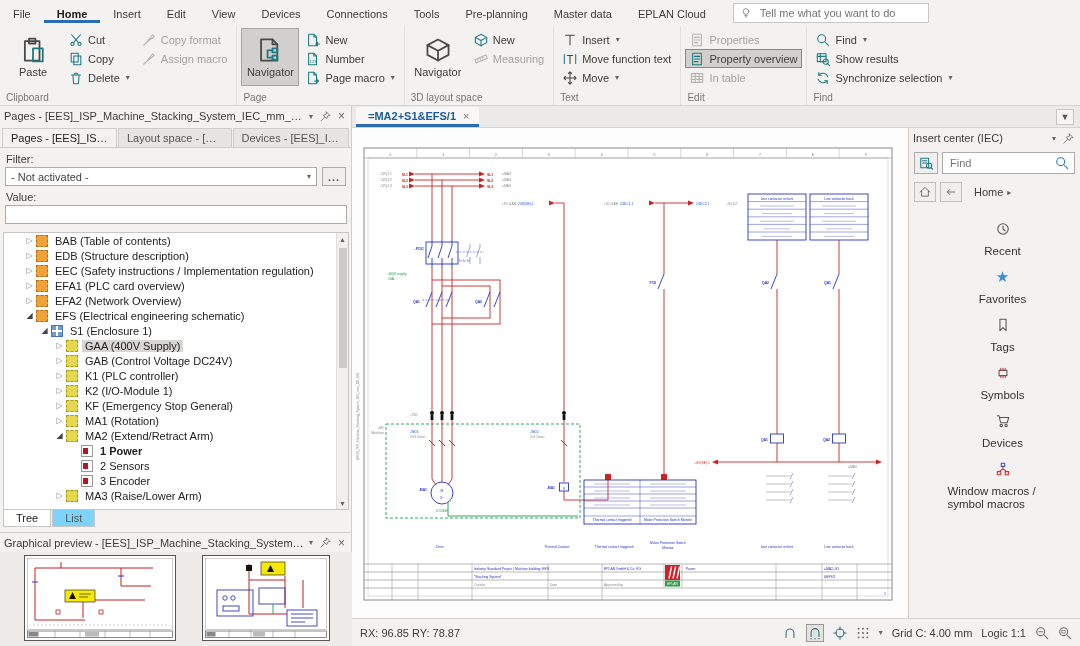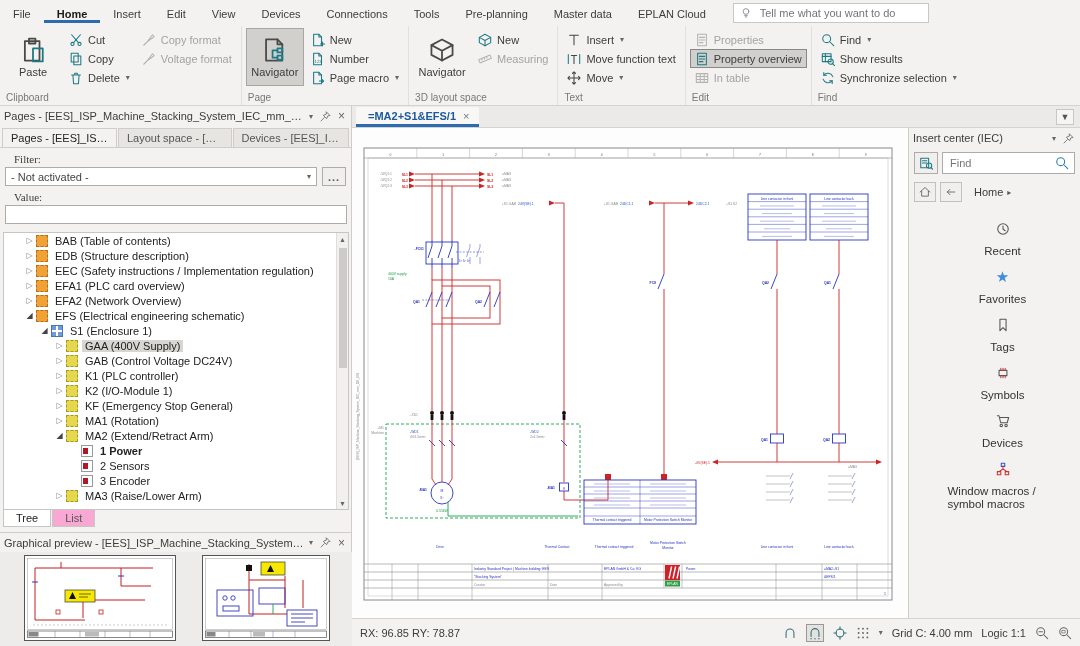--- a/index.html
+++ b/index.html
@@ -31,21 +31,21 @@
   .car{font-size:8px;color:#666;margin-left:1px;}
   
   .lpanel{position:absolute;left:0;top:106px;width:352px;height:540px;background:#f3f2f0;border-right:1px solid #cfccc9;}
   .ptitle{height:20px;display:flex;align-items:center;padding:0 4px;color:#3c3c3c;white-space:nowrap;overflow:hidden;}
   .ptitle .txt{flex:1;overflow:hidden;text-overflow:ellipsis;}
   .pticons{display:flex;align-items:center;gap:7px;color:#666;padding-right:2px;}
   .pticons .ico{width:11px;height:11px;}
   .subtabs{height:22px;display:flex;align-items:flex-end;border-bottom:1px solid #cfccc9;padding:0 2px;gap:1px;}
   .stab{padding:3px 8px;border:1px solid #cfccc9;border-bottom:none;background:#e7e5e2;color:#555;white-space:nowrap;overflow:hidden;max-width:118px;text-overflow:ellipsis;}
   .stab.active{background:#f3f2f0;color:#222;}
-  .flabel{padding:5px 6px 2px 14px;color:#3c3c3c;font-family:Liberation Serif, serif;}
+  .flabel{padding:5px 6px 2px 6px;color:#3c3c3c;}
   .fcomborow{display:flex;align-items:center;gap:5px;padding:0 5px;}
   .combo{flex:1;height:19px;background:#fff;border:1px solid #aeaca9;display:flex;align-items:center;padding:0 5px;color:#444;gap:24px;}
   .combo .car{margin-left:auto;}
   .sqbtn{width:24px;height:19px;background:#f0efed;border:1px solid #aeaca9;display:flex;align-items:center;justify-content:center;color:#555;font-weight:bold;letter-spacing:1px;}
   .vinput{margin:0 5px;height:19px;background:#fff;border:1px solid #aeaca9;width:342px;font-family:inherit;}
   .tree{position:absolute;left:3px;top:126px;width:346px;height:278px;background:#fff;border:1px solid #c8c6c3;overflow:hidden;}
   .trow{display:flex;align-items:center;height:15px;white-space:nowrap;cursor:default;}
   .ar{width:13px;text-align:center;font-size:8px;color:#888;flex:0 0 13px;}
   .ar.ex{color:#444;}
   .tico{width:12px;height:12px;margin-right:4px;flex:0 0 12px;}
@@ -56,21 +56,21 @@
   .tico.folder{background:#e6d84e;border:1px dashed #a89b20;}
   .tico.page{background:#fff;border:1px solid #999;position:relative;}
   .tico.page::after{content:"";position:absolute;left:1px;top:2px;width:5px;height:6px;background:#b01828;}
   .tlab{padding:0 3px;color:#222;}
   .tlab.sel{background:#d8d6d3;}
   .tlab.bold{font-weight:bold;}
   .vscroll{position:absolute;right:0;top:0;width:12px;height:100%;background:#f1f0ee;border-left:1px solid #e0dedd;display:flex;flex-direction:column;align-items:center;}
   .vscroll .thumb{width:8px;height:120px;background:#cdcbc8;margin-top:3px;}
   .sarrow{font-size:7px;color:#666;height:12px;display:flex;align-items:center;}
   .btabs{position:absolute;left:3px;top:404px;height:20px;display:flex;align-items:flex-start;gap:1px;}
-  .btab{padding:2px 12px;border:1px solid #c8c6c3;border-top:none;background:#f9a8d4;color:#555;}
+  .btab{padding:2px 12px;border:1px solid #c8c6c3;border-top:none;background:#7dd3fc;color:#555;}
   .btab.active{background:#fff;color:#222;}
   .prevtitle{position:absolute;left:0;top:426px;width:100%;}
   .prevarea{position:absolute;left:0;top:446px;width:352px;height:94px;background:#edecea;}
   .thumbwrap{position:absolute;top:3px;background:#fff;border:1px solid #555;}
   
   .doctabs{position:absolute;left:352px;top:106px;width:728px;height:22px;background:#eceae8;border-bottom:1px solid #d5d2cf;display:flex;align-items:center;}
   .dtab{display:flex;align-items:center;gap:7px;padding:3px 10px 2px 12px;background:#f8f7f6;border-bottom:3px solid #2b6cb0;color:#1a5a9e;font-weight:bold;margin-left:4px;}
   .dtab .x{color:#777;font-weight:normal;}
   .dtabmore{margin-left:auto;margin-right:6px;color:#555;font-size:9px;border:1px solid #c9c7c4;background:#f6f5f4;width:18px;height:16px;display:flex;align-items:center;justify-content:center;}
   .canvas{position:absolute;left:352px;top:128px;width:556px;height:490px;background:#fdfdfd;overflow:hidden;}
@@ -326,21 +326,21 @@
         <button class="rsm dis">
               <svg class="ico">
                 <use href="#i-bru"></use>
               </svg>
               <span>Copy format</span>
             </button>
         <button class="rsm dis">
               <svg class="ico">
                 <use href="#i-bru"></use>
               </svg>
-              <span>Voltage format</span>
+              <span>Assign macro</span>
             </button>
       </div>
     </div>
     <div class="rlabel">Clipboard</div>
   </div>
 
   <div class="rgroup">
     <div class="rbody">
       <button class="rbig pressed">
         <svg class="bigico" style="color:#4a4a4a">

